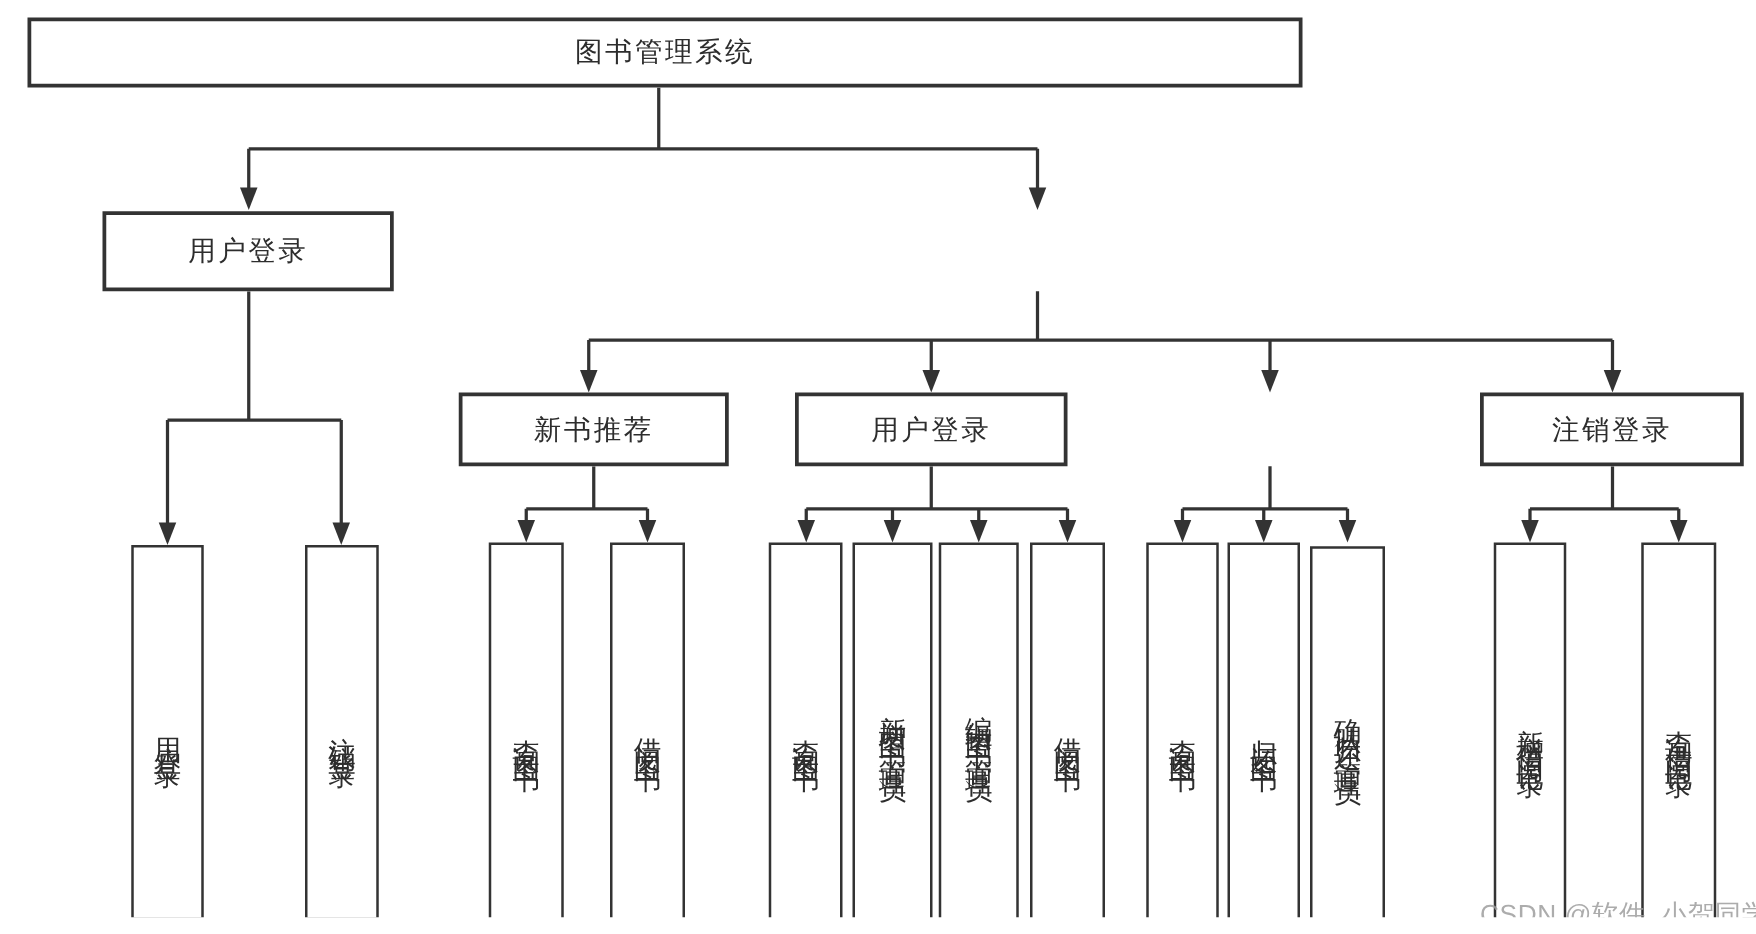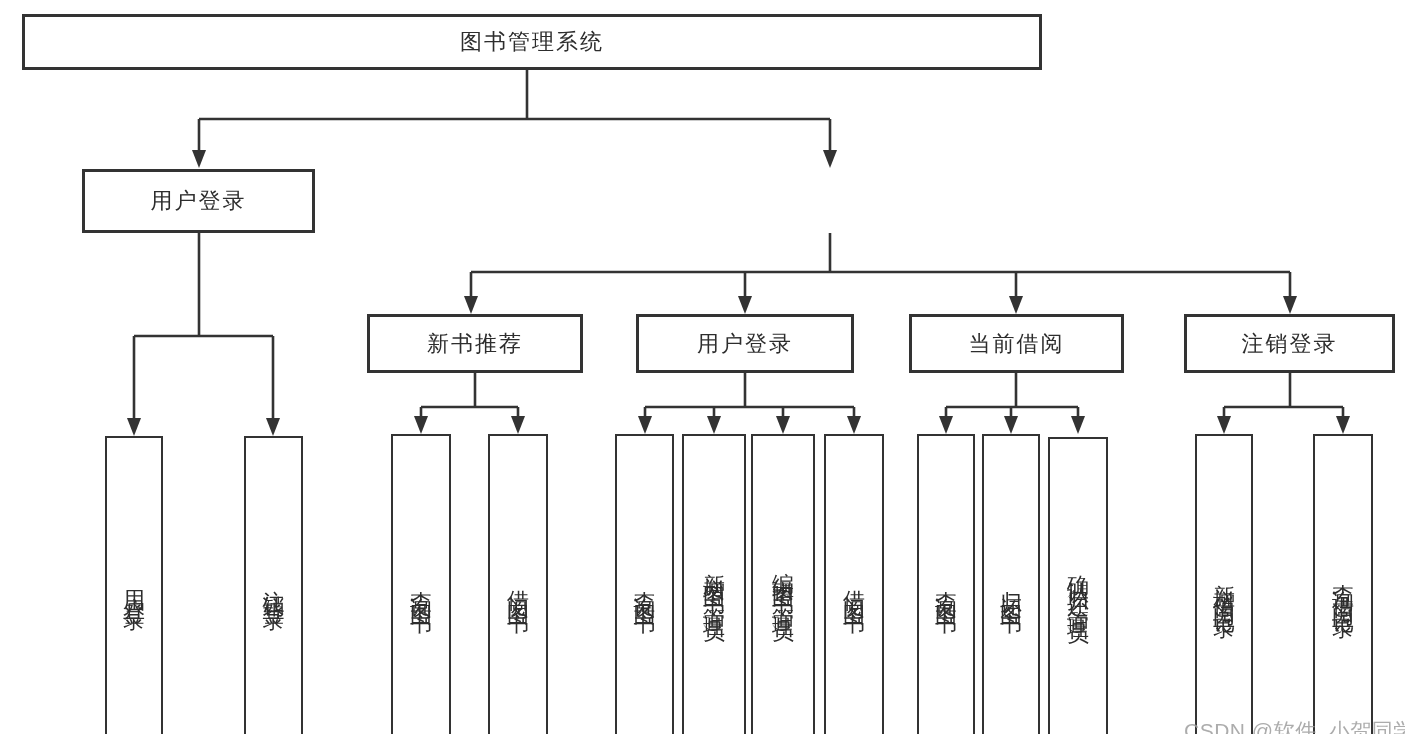--- a/index.html
+++ b/index.html
@@ -131,21 +131,20 @@
 
   <div class="node" style="left:22px;top:14px;width:1020px;height:56px">图书管理系统</div>
 
   <div class="node" style="left:82px;top:169px;width:233px;height:64px">用户登录</div>
 
   <div class="node v" style="left:105px;top:436px;width:58px;height:300px">用户登录</div>
   <div class="node v" style="left:244px;top:436px;width:59px;height:300px">注销登录</div>
 
   <div class="node" style="left:367px;top:314px;width:216px;height:59px">新书推荐</div>
   <div class="node" style="left:636px;top:314px;width:218px;height:59px">用户登录</div>
-  <div class="node" style="left:909px;top:314px;width:215px;height:59px">当前借阅</div>
   <div class="node" style="left:1184px;top:314px;width:211px;height:59px">注销登录</div>
 
   <div class="node v" style="left:391px;top:434px;width:60px;height:305px">查询图书</div>
   <div class="node v" style="left:488px;top:434px;width:60px;height:305px">借阅图书</div>
 
   <div class="node v" style="left:615px;top:434px;width:59px;height:305px">查询图书</div>
   <div class="node v" style="left:682px;top:434px;width:64px;height:305px">新增图书（管理员）</div>
   <div class="node v" style="left:751px;top:434px;width:64px;height:305px">编辑图书（管理员）</div>
   <div class="node v" style="left:824px;top:434px;width:60px;height:305px">借阅图书</div>
 

